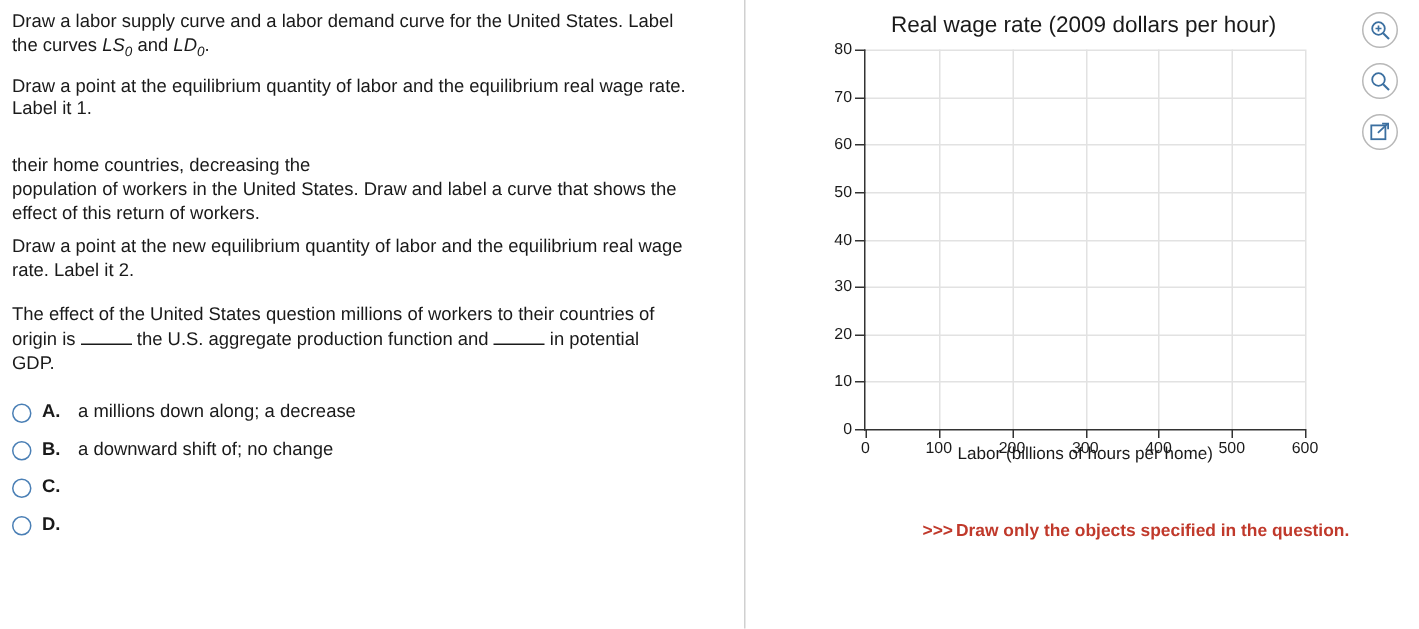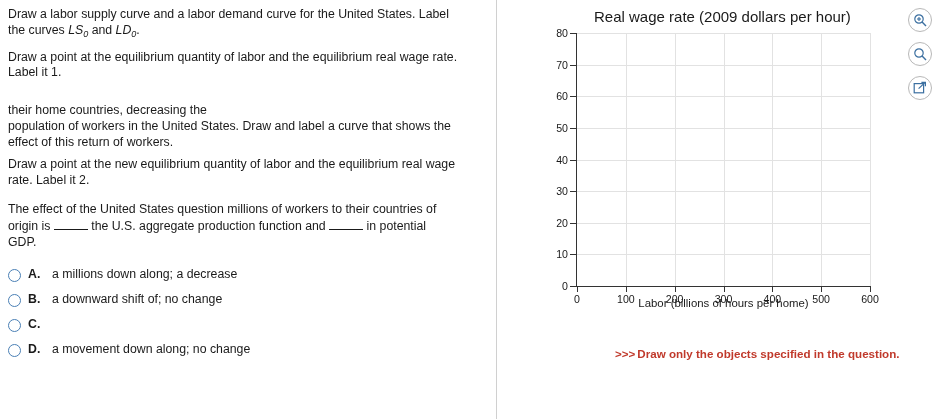--- a/index.html
+++ b/index.html
@@ -265,21 +265,20 @@
         <span class="choice-letter">B.</span>
         <span class="choice-text">a downward shift of; no change</span>
       </div>
       <div class="choice">
         <span class="radio"></span>
         <span class="choice-letter">C.</span>
       </div>
       <div class="choice">
         <span class="radio"></span>
         <span class="choice-letter">D.</span>
-        <span class="choice-text">a movement down along; no change</span>
       </div>
     </div>
   </div>
 
   <div class="right-panel">
 
     <div class="chart-title">Real wage rate (2009 dollars per hour)</div>
 
     <div class="plot-wrap">
       <div class="plot-area">

